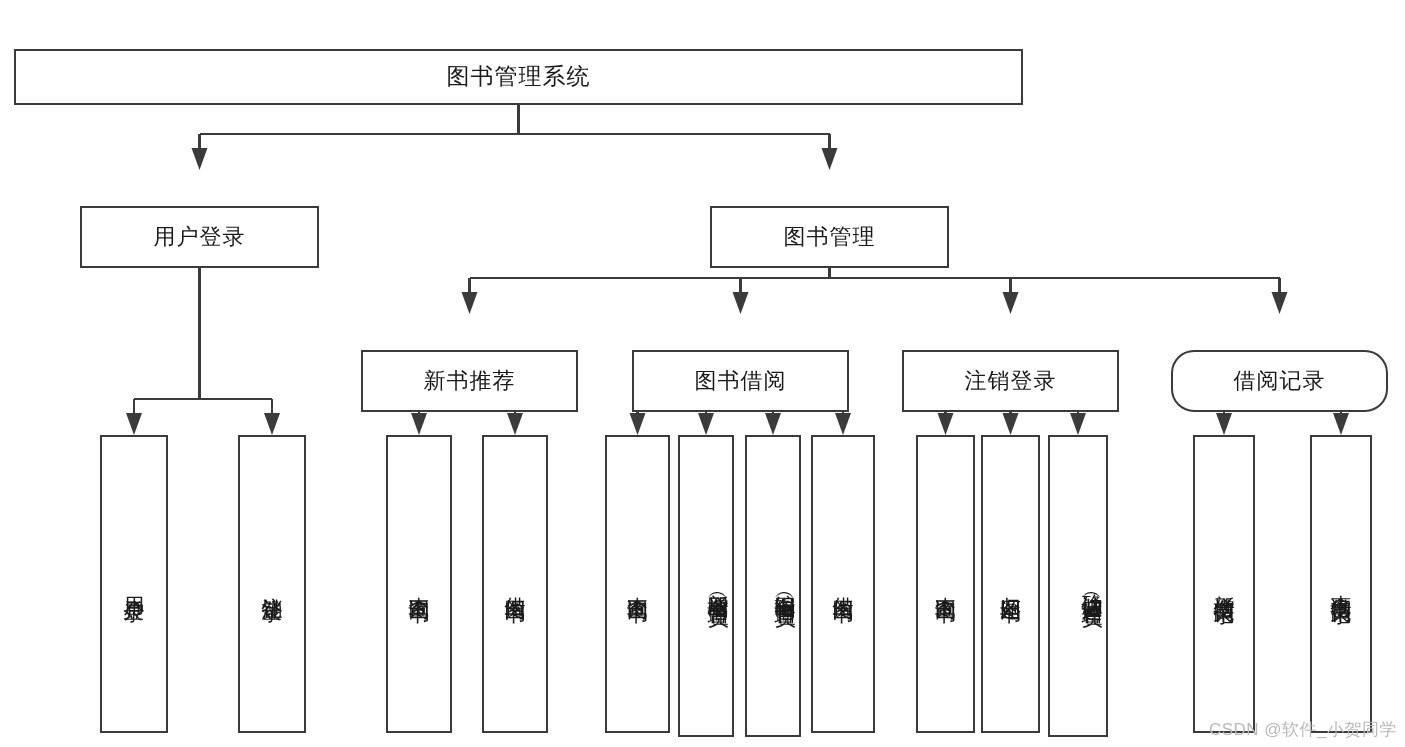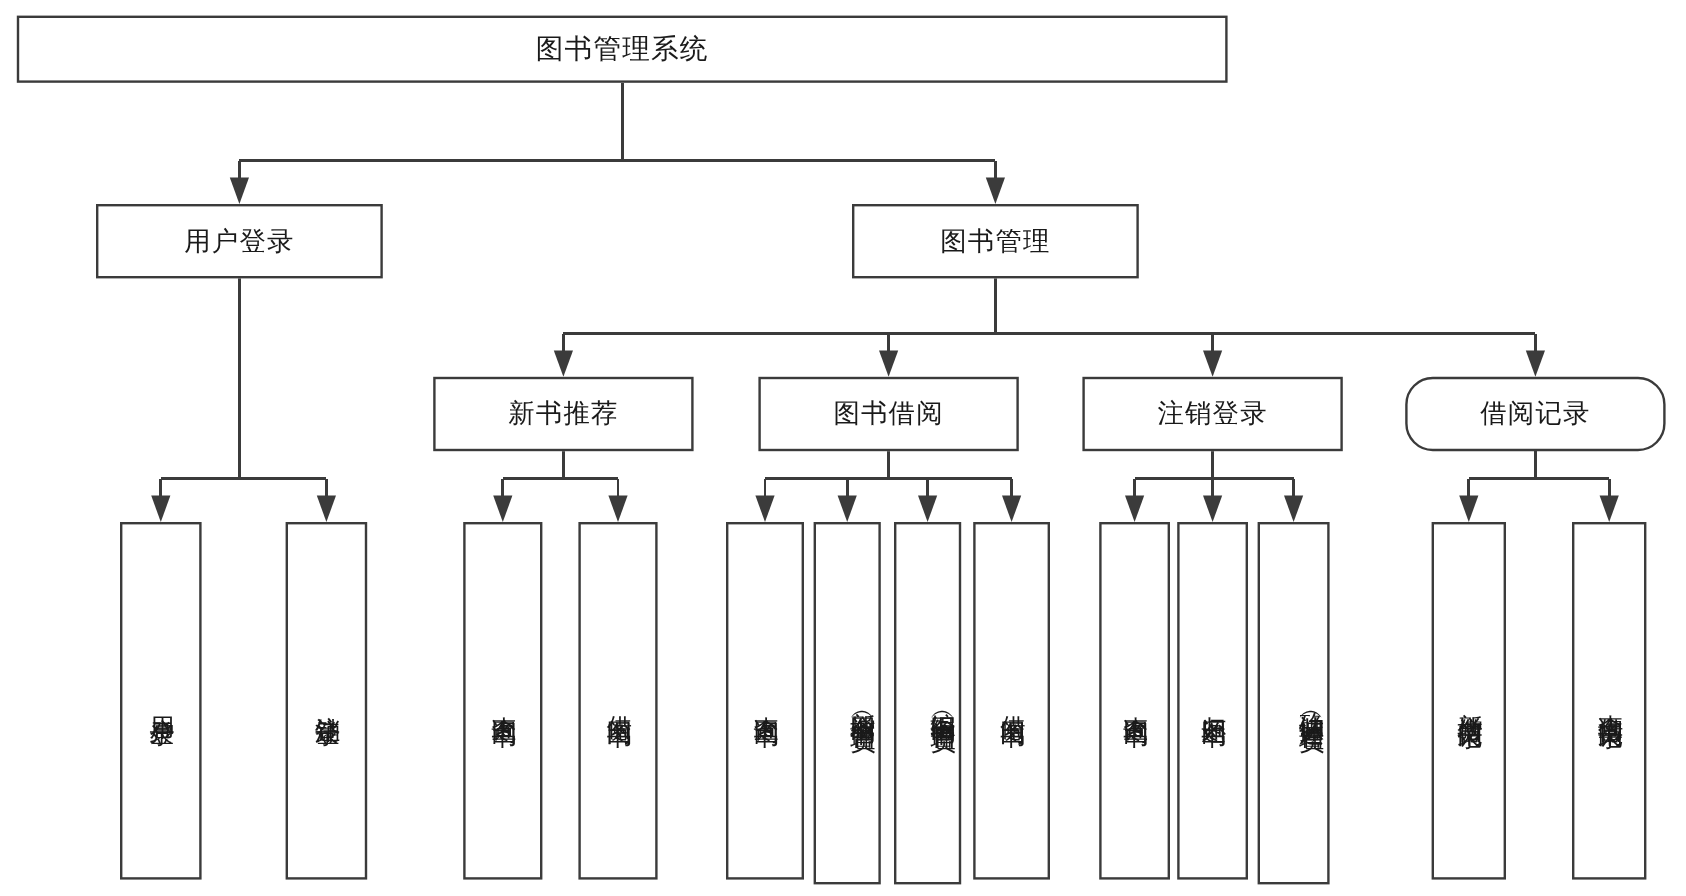--- a/index.html
+++ b/index.html
@@ -34,20 +34,21 @@
     display: flex;
     align-items: center;
     justify-content: center;
     text-align: center;
     z-index: 2;
   }
   .node.horiz {
     font-size: 22px;
     letter-spacing: 1px;
     line-height: 1.2;
+    margin-top: 36px;
   }
   .node.vert {
     writing-mode: vertical-rl;
     text-orientation: upright;
     font-size: 21px;
     line-height: 1.34;
     letter-spacing: 2px;
     padding: 6px 0;
   }
   .node.vert.toptext {
@@ -181,13 +182,14 @@
       <div class="node vert toptext" style="left: 1048px; top: 435px; width: 60px; height: 302px;">
         <span>确认归还（管理员）</span>
       </div>
       <div class="node vert" style="left: 1193px; top: 435px; width: 62px; height: 298px;">
         <span>新增借阅记录</span>
       </div>
       <div class="node vert" style="left: 1310px; top: 435px; width: 62px; height: 298px;">
         <span>查询借阅记录</span>
       </div>
     </div>
+  <div class="watermark">CSDN @软件_小贺同学</div>
 </div>
 
 </body></html>

